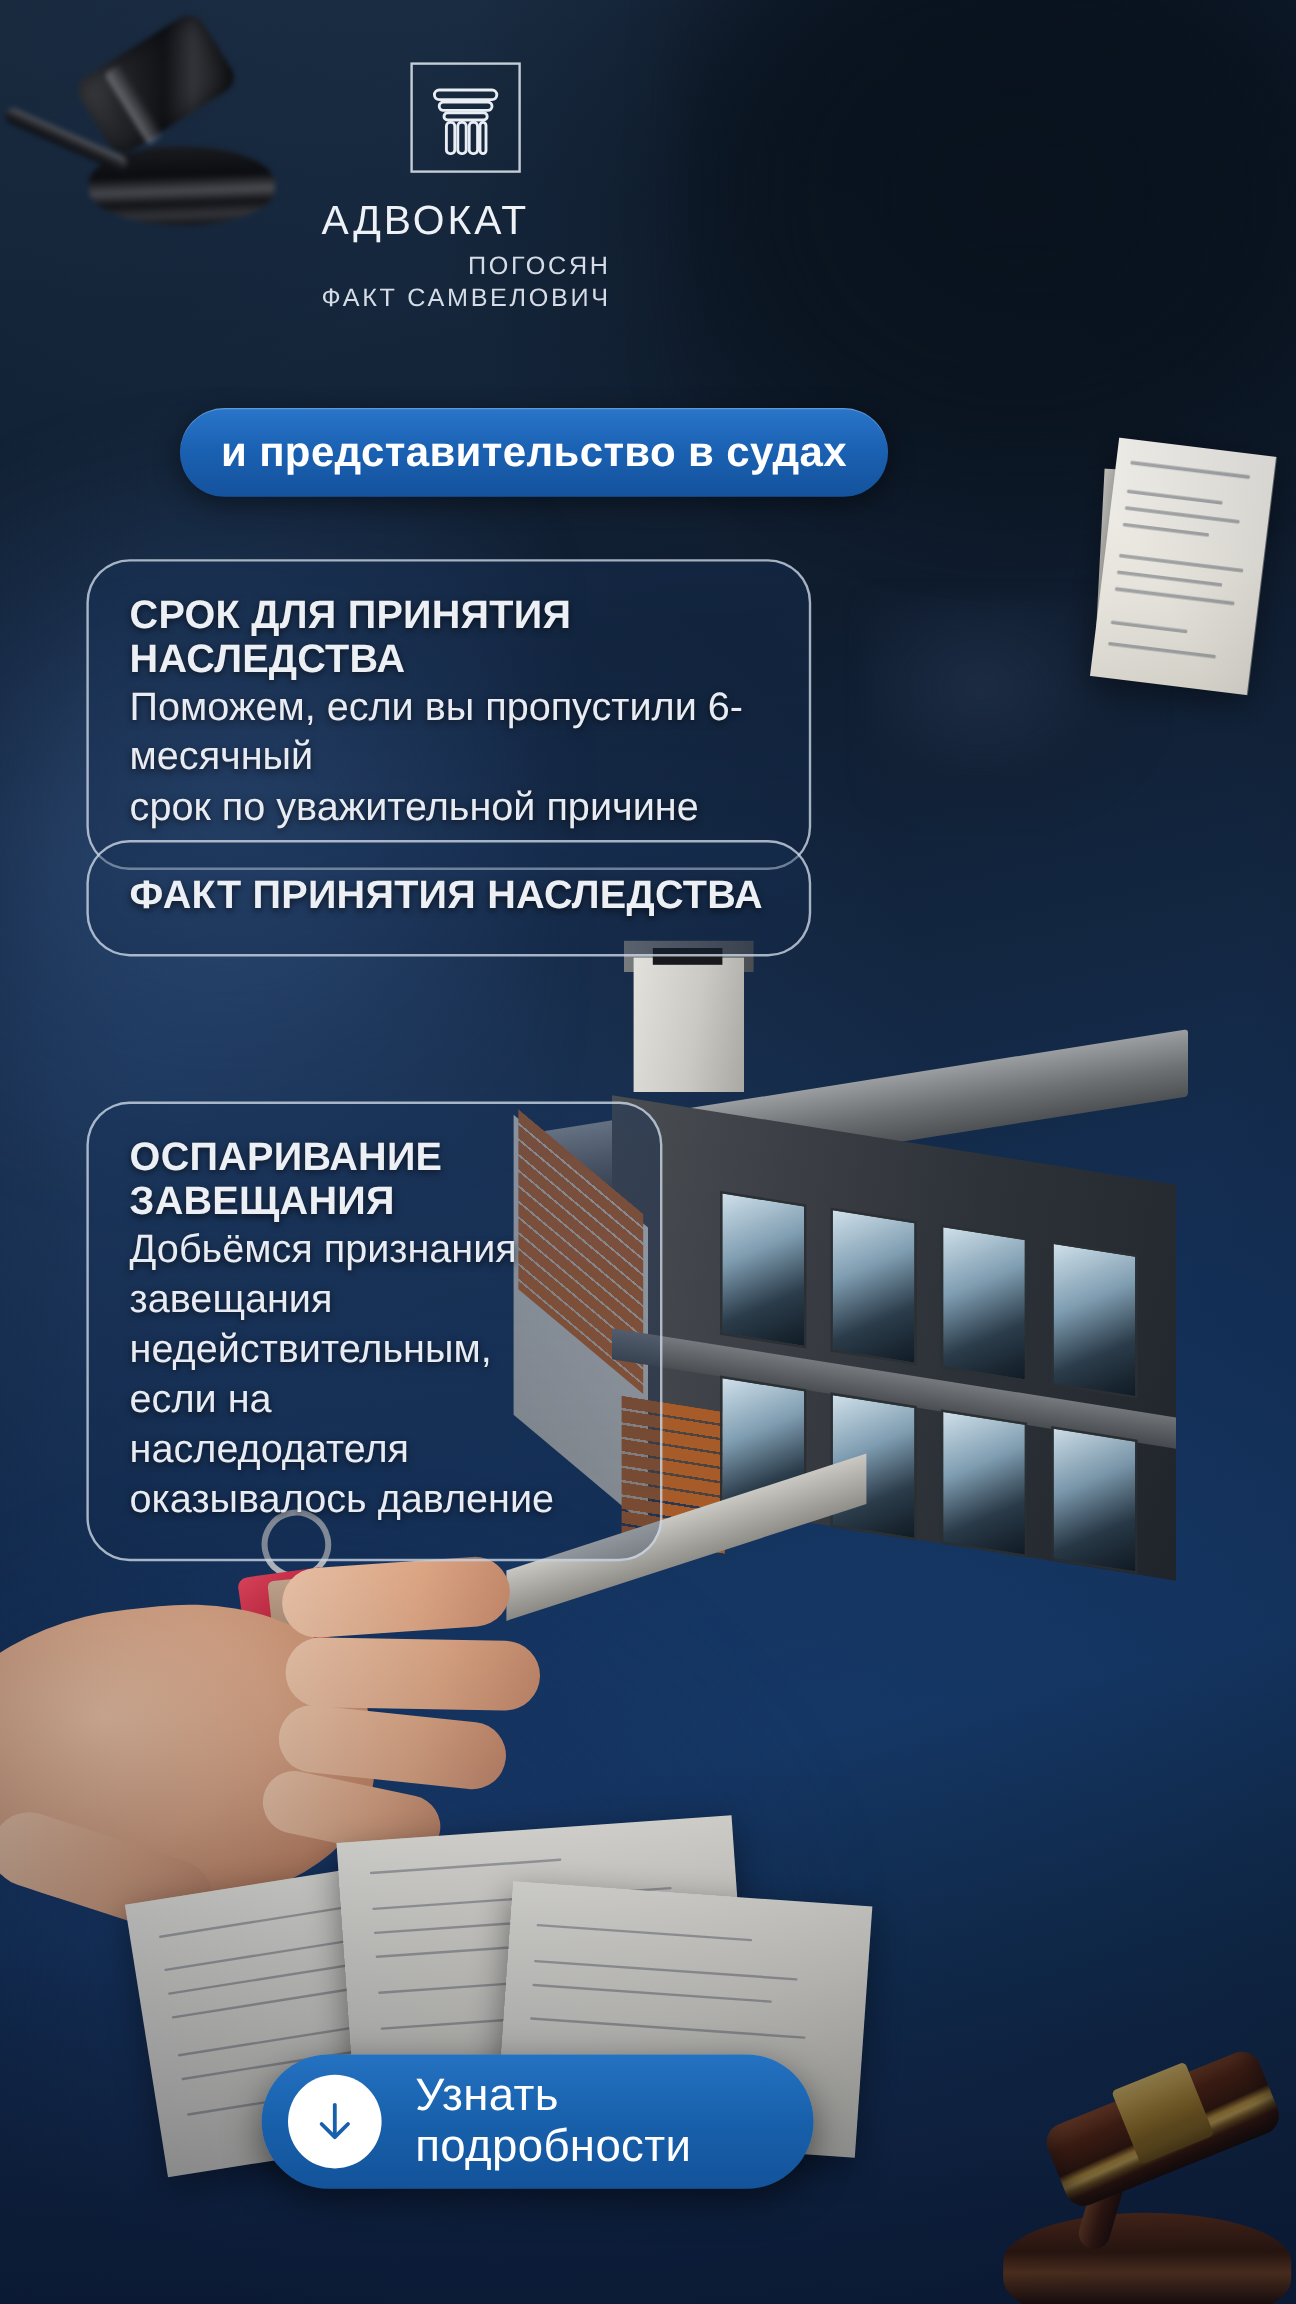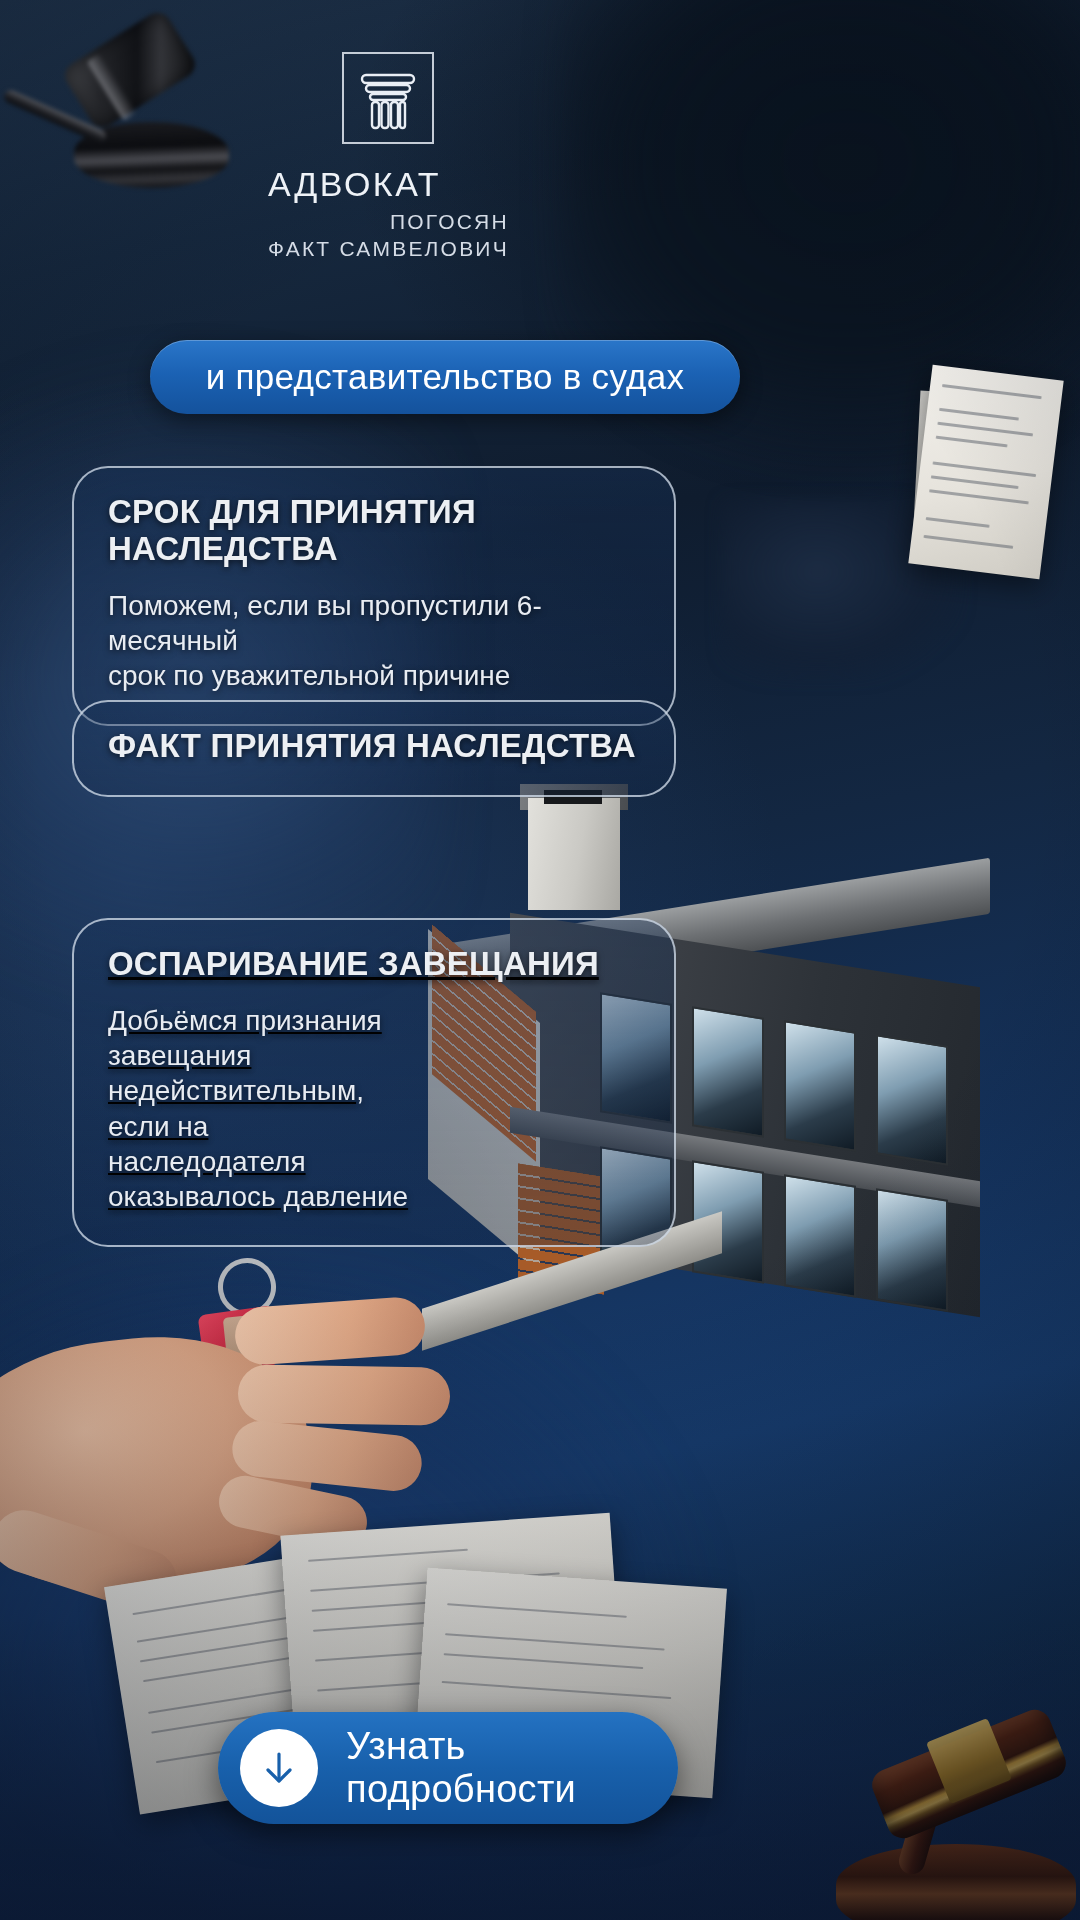--- a/index.html
+++ b/index.html
@@ -250,41 +250,41 @@
     color:#e9ecef;
     text-shadow:0 3px 10px rgba(0,0,0,.55);
   }
 
   .pill{
     position:absolute; left:150px; top:340px; width:590px; height:74px;
     background:linear-gradient(180deg,#2a76c9 0%,#1b62b4 45%,#14529c 100%);
     border-radius:40px; display:flex; align-items:center; justify-content:center;
     box-shadow:0 6px 22px rgba(0,0,0,.45), inset 0 1px 0 rgba(255,255,255,.25);
   }
-  .pill span{ color:#fff; font-size:35px; font-weight:normal; letter-spacing:.3px; }
+  .pill span{ color:#fff; font-size:35px; font-weight:bold; letter-spacing:.3px; }
 
   .card{
     position:absolute; left:72px;
     border:2px solid rgba(225,234,245,.72);
     border-radius:36px;
     background:linear-gradient(180deg, rgba(24,50,88,.42) 0%, rgba(18,38,70,.30) 100%);
     padding:26px 34px 30px 34px;
   }
   .card-title{
     font-size:33px; font-weight:bold; color:#eceff3; letter-spacing:.2px;
     text-shadow:0 2px 6px rgba(0,0,0,.6); line-height:1.12;
   }
   .card-body{
-    margin-top:20px; font-size:28px; color:#e8ecf2; line-height:1.26;
+    margin-top:0; font-size:33px; color:#e8ecf2; line-height:1.26;
     text-shadow:0 2px 6px rgba(0,0,0,.6); white-space:pre-line;
   }
 
   #card-1{ top:466px; width:604px; }
   #card-2{ top:700px; width:604px; }
-  #card-3{ top:918px; width:604px;text-decoration:underline; }
+  #card-3{ top:918px; width:480px; }
 
   .cta{
     position:absolute; left:218px; top:1712px; width:460px; height:112px;
     background:linear-gradient(180deg,#2472c2 0%,#1860ab 50%,#13539a 100%);
     border-radius:60px; display:flex; align-items:center; gap:28px; padding-left:22px;
     box-shadow:0 10px 30px rgba(0,0,0,.5);
   }
   .cta-icon{
     width:78px; height:78px; border-radius:50%; background:#fff;
     display:flex; align-items:center; justify-content:center; flex:none;

